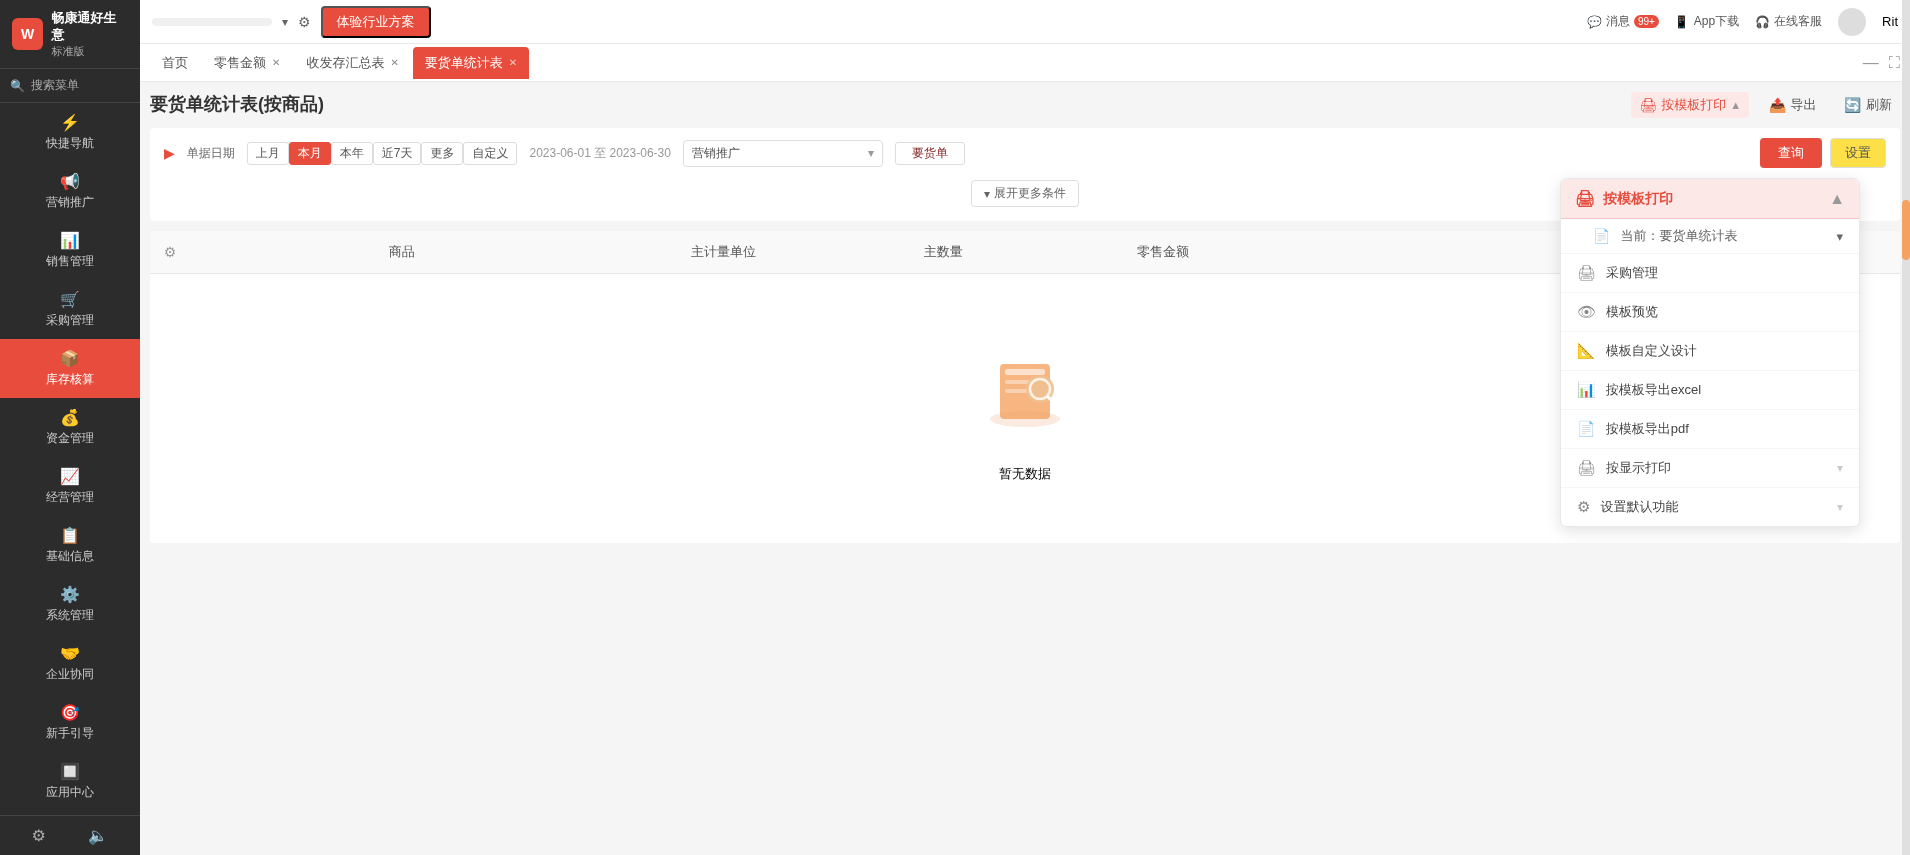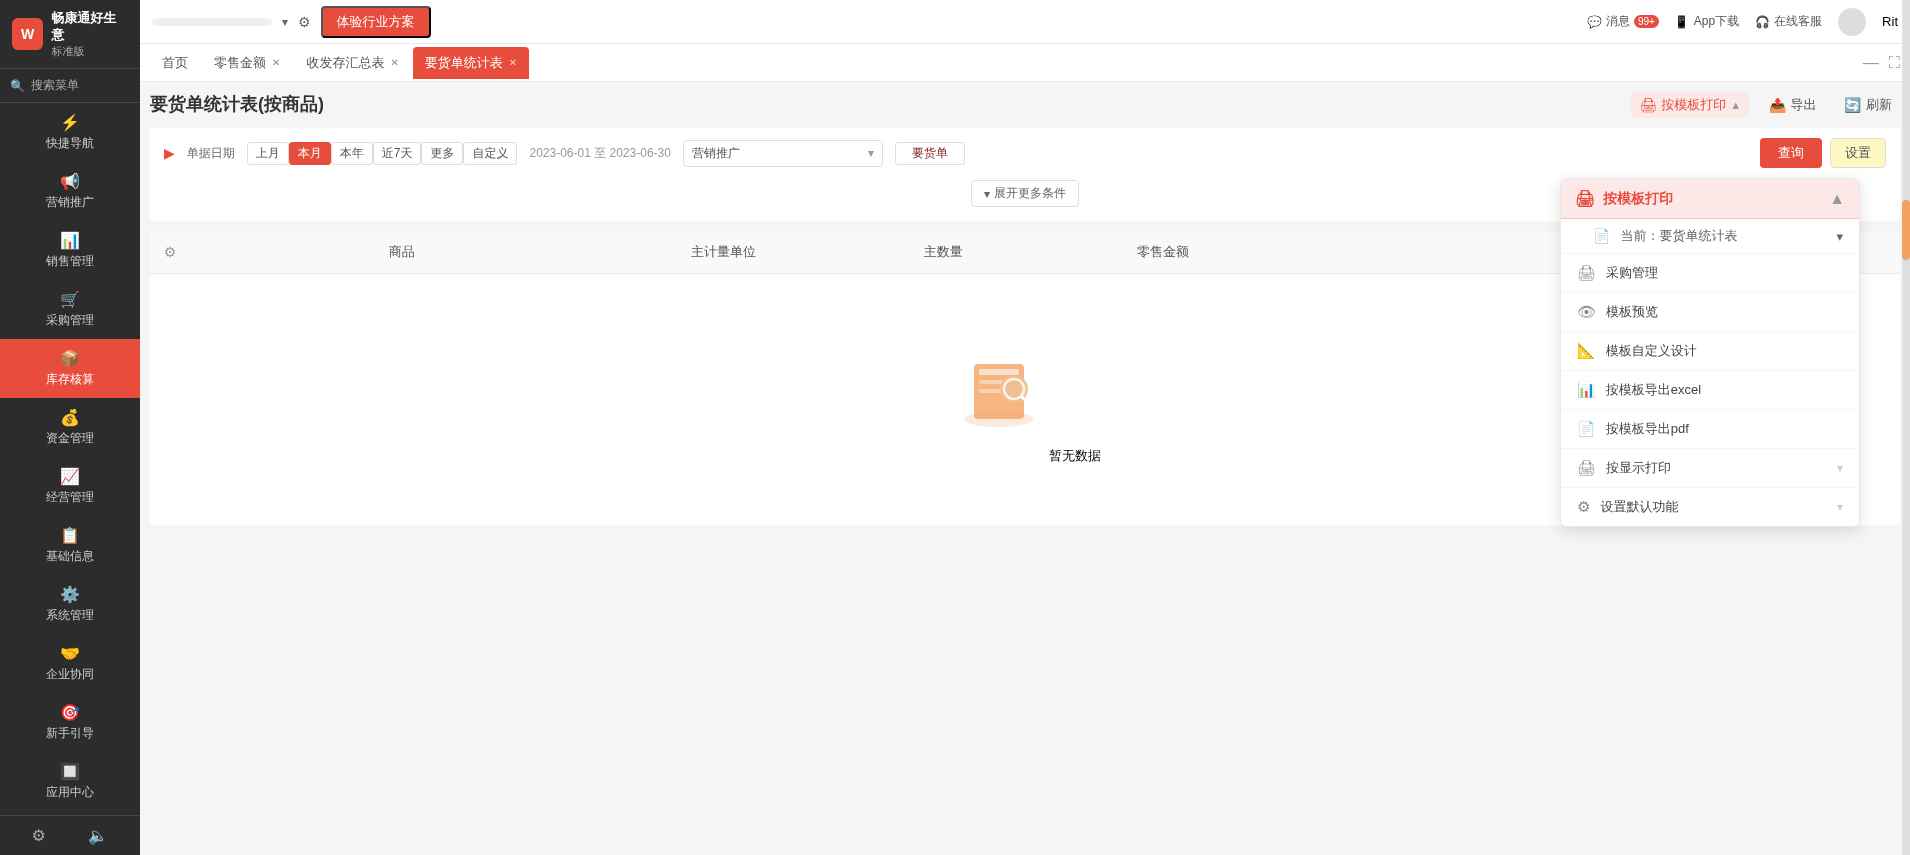--- a/index.html
+++ b/index.html
@@ -309,21 +309,22 @@
       color: #555;
       font-weight: normal;
       padding: 4px 8px;
     }
     .th.narrow { flex: 0 0 40px; }
     .th.wide { flex: 2; }
     .settings-icon { color: #999; font-size: 14px; cursor: pointer; }
 
     .table-empty {
       display: flex;
-      align-items: flex-end;
+      flex-direction: column;
+      align-items: center;
       justify-content: center;
       padding: 60px 0;
     }
     .empty-icon {
       font-size: 80px;
       margin-bottom: 12px;
       color: #f0a080;
     }
 
     
@@ -560,21 +561,21 @@
         </div>
         <span class="date-range">2023-06-01 至 2023-06-30</span>
         <div class="filter-select">
           <span>营销推广</span>
           <span style="flex:1"></span>
           <span class="chevron">▾</span>
         </div>
         <div class="filter-tag">要货单</div>
         <div style="margin-left:auto; display:flex; gap:8px;">
           <button style="background:#e74c3c; color:white; border:none; padding:5px 18px; border-radius:4px; font-size:13px; cursor:pointer;">查询</button>
-          <button style="background:#fef9c3; color:#555; border:1px solid #ddd; padding:5px 14px; border-radius:4px; font-size:13px; cursor:pointer;">设置</button>
+          <button style="background:#fde047; color:#555; border:1px solid #ddd; padding:5px 14px; border-radius:4px; font-size:13px; cursor:pointer;">设置</button>
         </div>
       </div>
       <div class="filter-expand">
         <span>▾</span>
         <span>展开更多条件</span>
       </div>
     </div>
 
     <div class="data-table">
       <div class="table-header">

